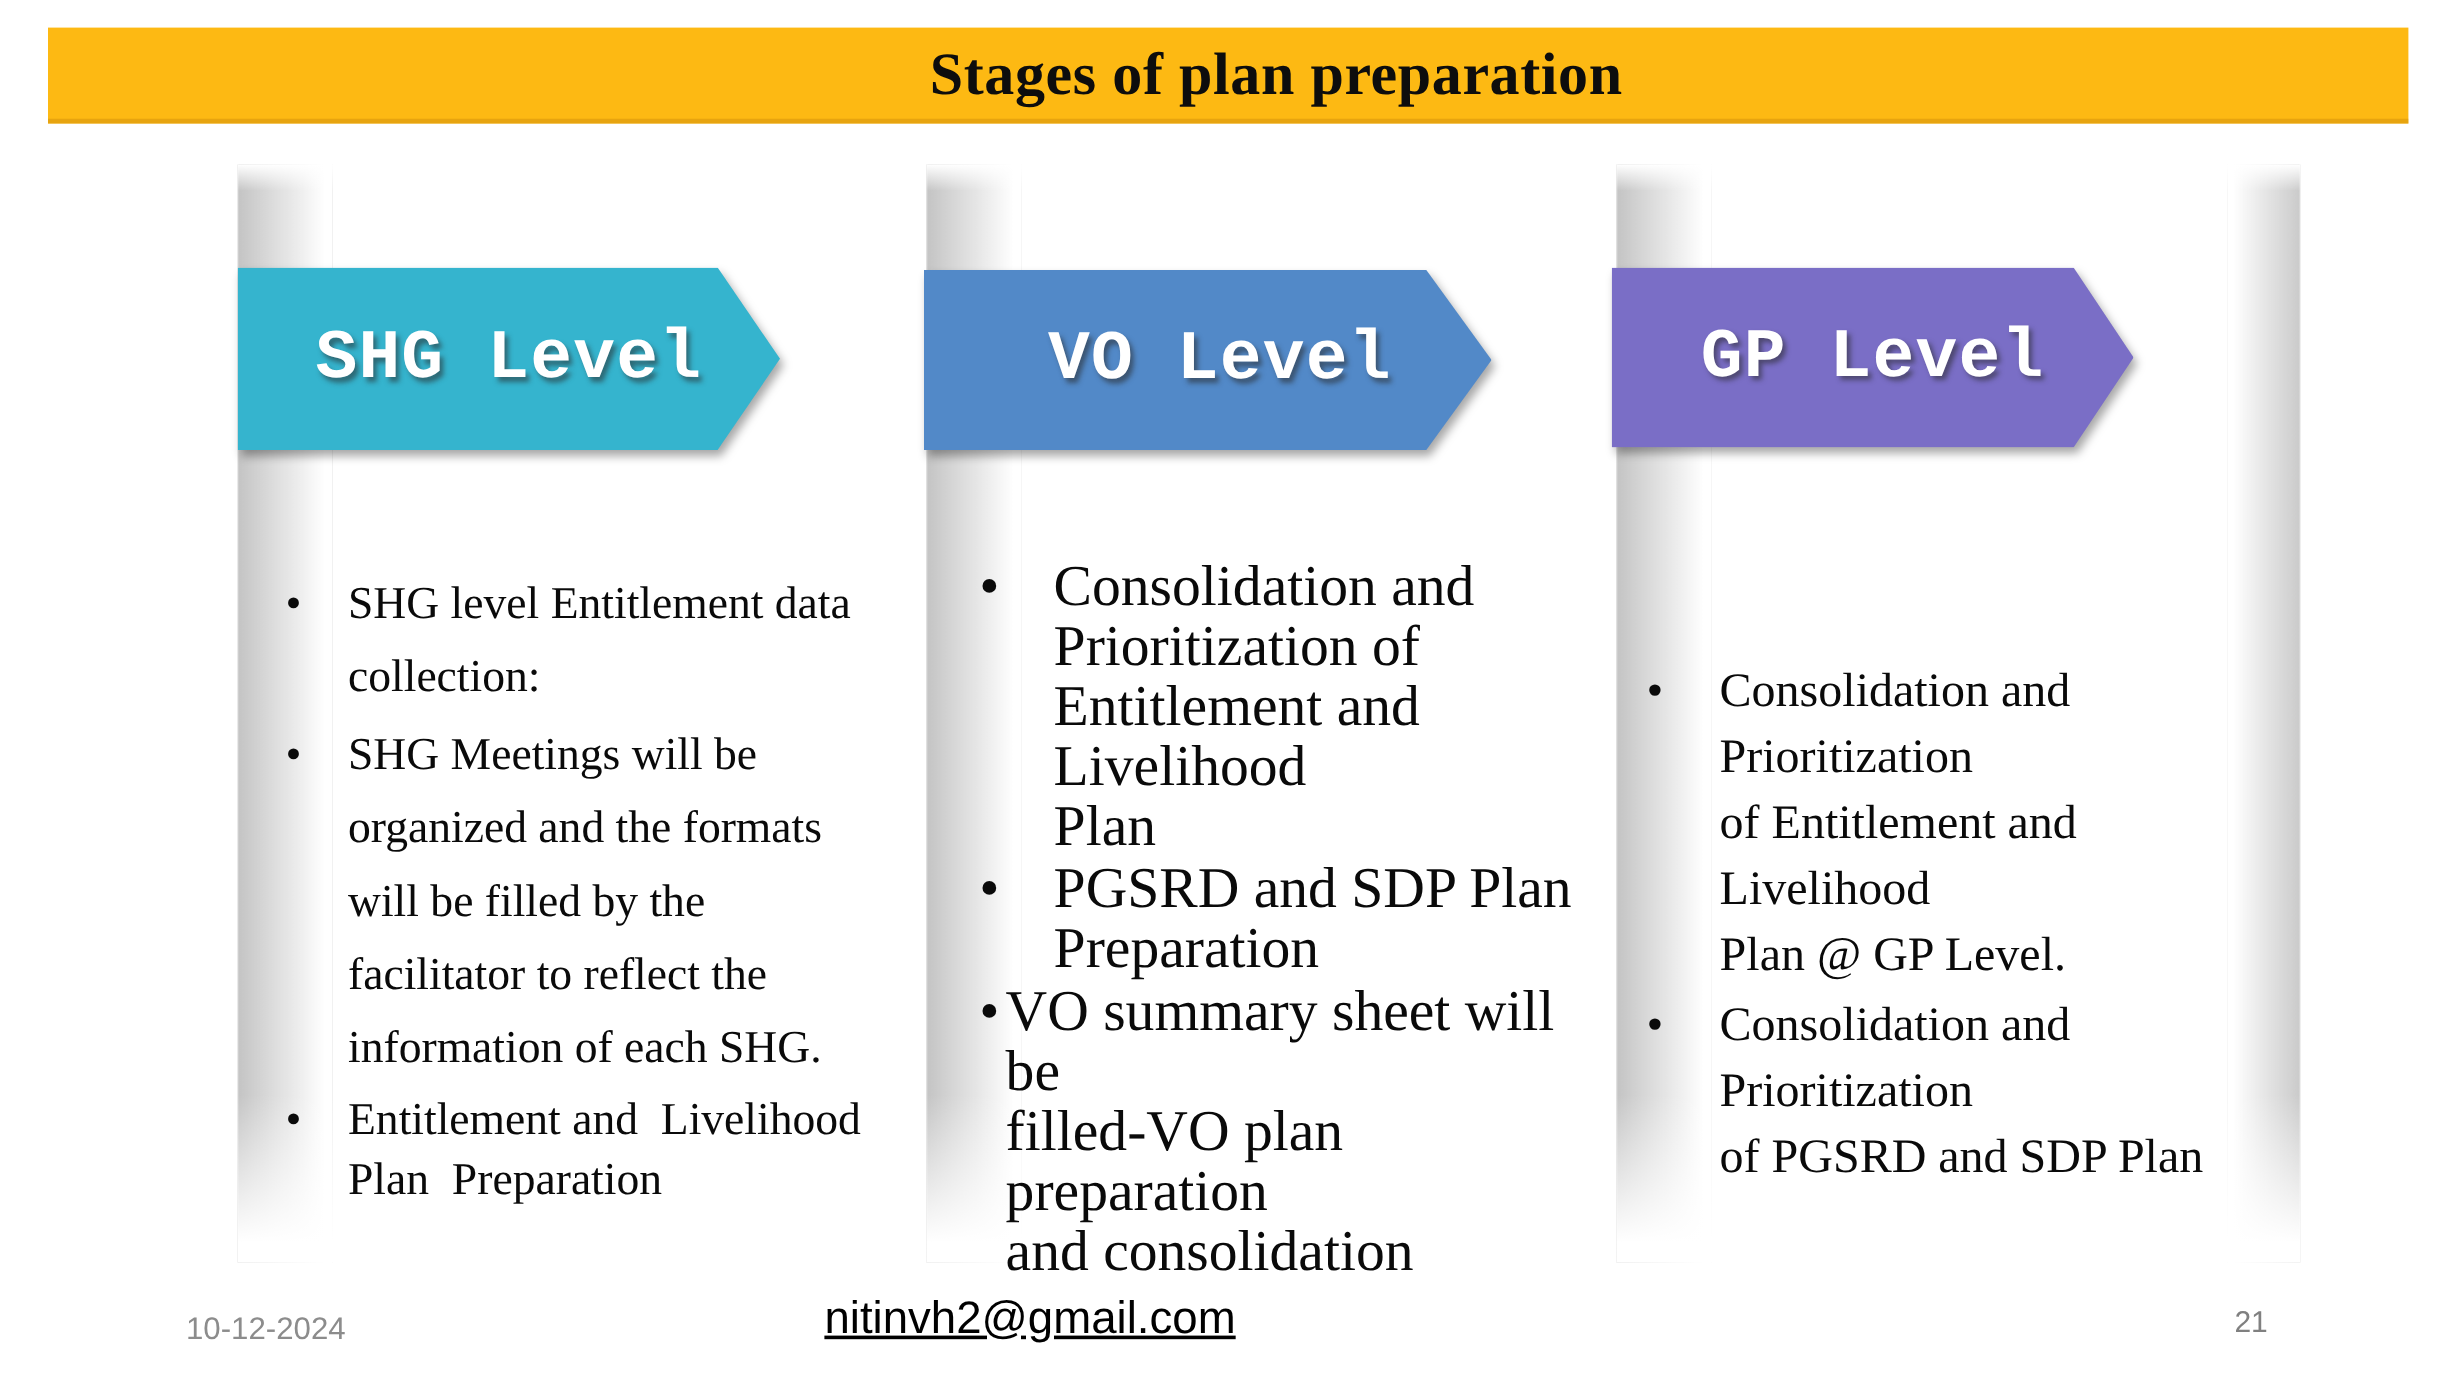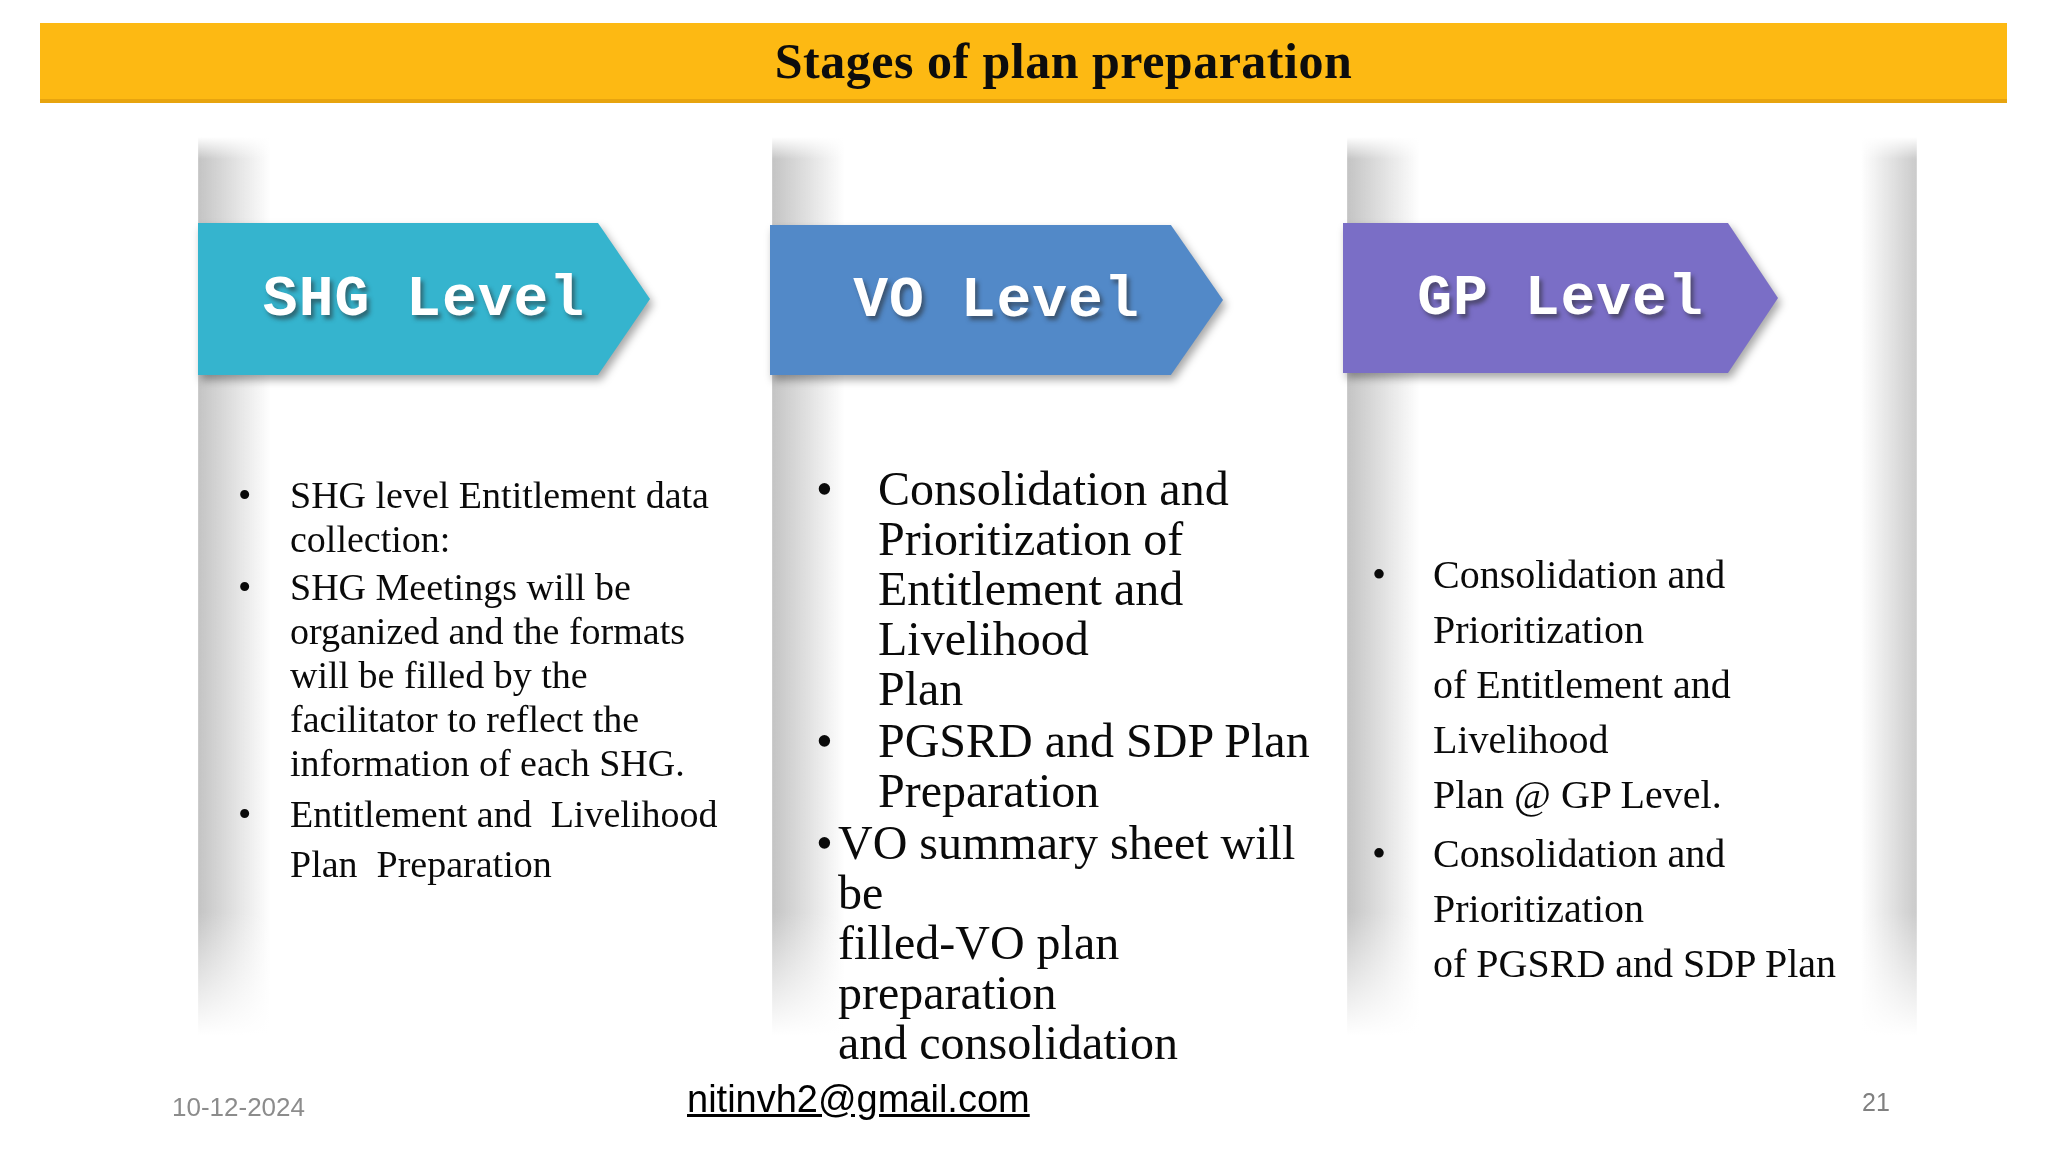--- a/index.html
+++ b/index.html
@@ -62,36 +62,36 @@
   ul.bullets{
     position:absolute;z-index:4;margin:0;padding:0;list-style:none;color:#0a0a0a;
   }
   ul.bullets li{
     position:relative;white-space:pre-wrap;
   }
   ul.bullets li::before{
     content:"\2022";position:absolute;left:0;top:0;
   }
   #list-shg{left:238px;top:473px;width:510px;font-size:38px;}
-  #list-shg li{line-height:44px;padding-left:52px;}
+  #list-shg li{line-height:61px;padding-left:52px;}
   #list-shg li + li{margin-top:4px;}
   #list-shg li.loose{line-height:50px;}
 
   #list-vo{left:816px;top:464px;width:505px;font-size:48px;}
   #list-vo li{line-height:50px;padding-left:62px;}
   #list-vo li + li{margin-top:2px;}
   #list-vo li.flush{padding-left:22px;}
 
   #list-gp{left:1372px;top:547px;width:540px;font-size:40px;}
   #list-gp li{line-height:55px;padding-left:61px;}
   #list-gp li + li{margin-top:4px;}
 
   
   .footer-item{position:absolute;font-family:"Liberation Sans","DejaVu Sans",sans-serif;white-space:nowrap;}
-  #footer-date{left:172px;top:1092px;font-size:26px;color:#8c8c8c;}
+  #footer-date{left:155px;top:1092px;font-size:26px;color:#8c8c8c;}
   #footer-email{left:687px;top:1078px;font-size:38px;color:#000000;text-decoration:underline;}
   #footer-page{left:1862px;top:1088px;font-size:25px;color:#808080;}
 </style>
 </head>
 <body>
 
 <div id="slide">
 
   <header class="title-bar" style="background: rgb(253, 185, 19);">
     <span class="title-text">Stages of plan preparation</span>
@@ -118,21 +118,21 @@
     <li class="loose">Entitlement and  Livelihood
 Plan  Preparation</li>
   </ul>
 
   <section class="panel" id="panel-vo">
     <div class="edge-left"></div>
     <div class="fade-top"></div>
     <div class="fade-bottom"></div>
   </section>
   <div class="arrow-wrap" id="arrow-vo">
-    <div class="arrow" style="background: rgb(82, 137, 200);">
+    <div class="arrow" style="background: rgb(82, 137, 200); padding-left: 20px;">
       <span class="arrow-label">VO Level</span>
     </div>
   </div>
   <ul class="bullets" id="list-vo">
     <li>Consolidation and
 Prioritization of
 Entitlement and Livelihood
 Plan</li>
     <li>PGSRD and SDP Plan
 Preparation</li>

